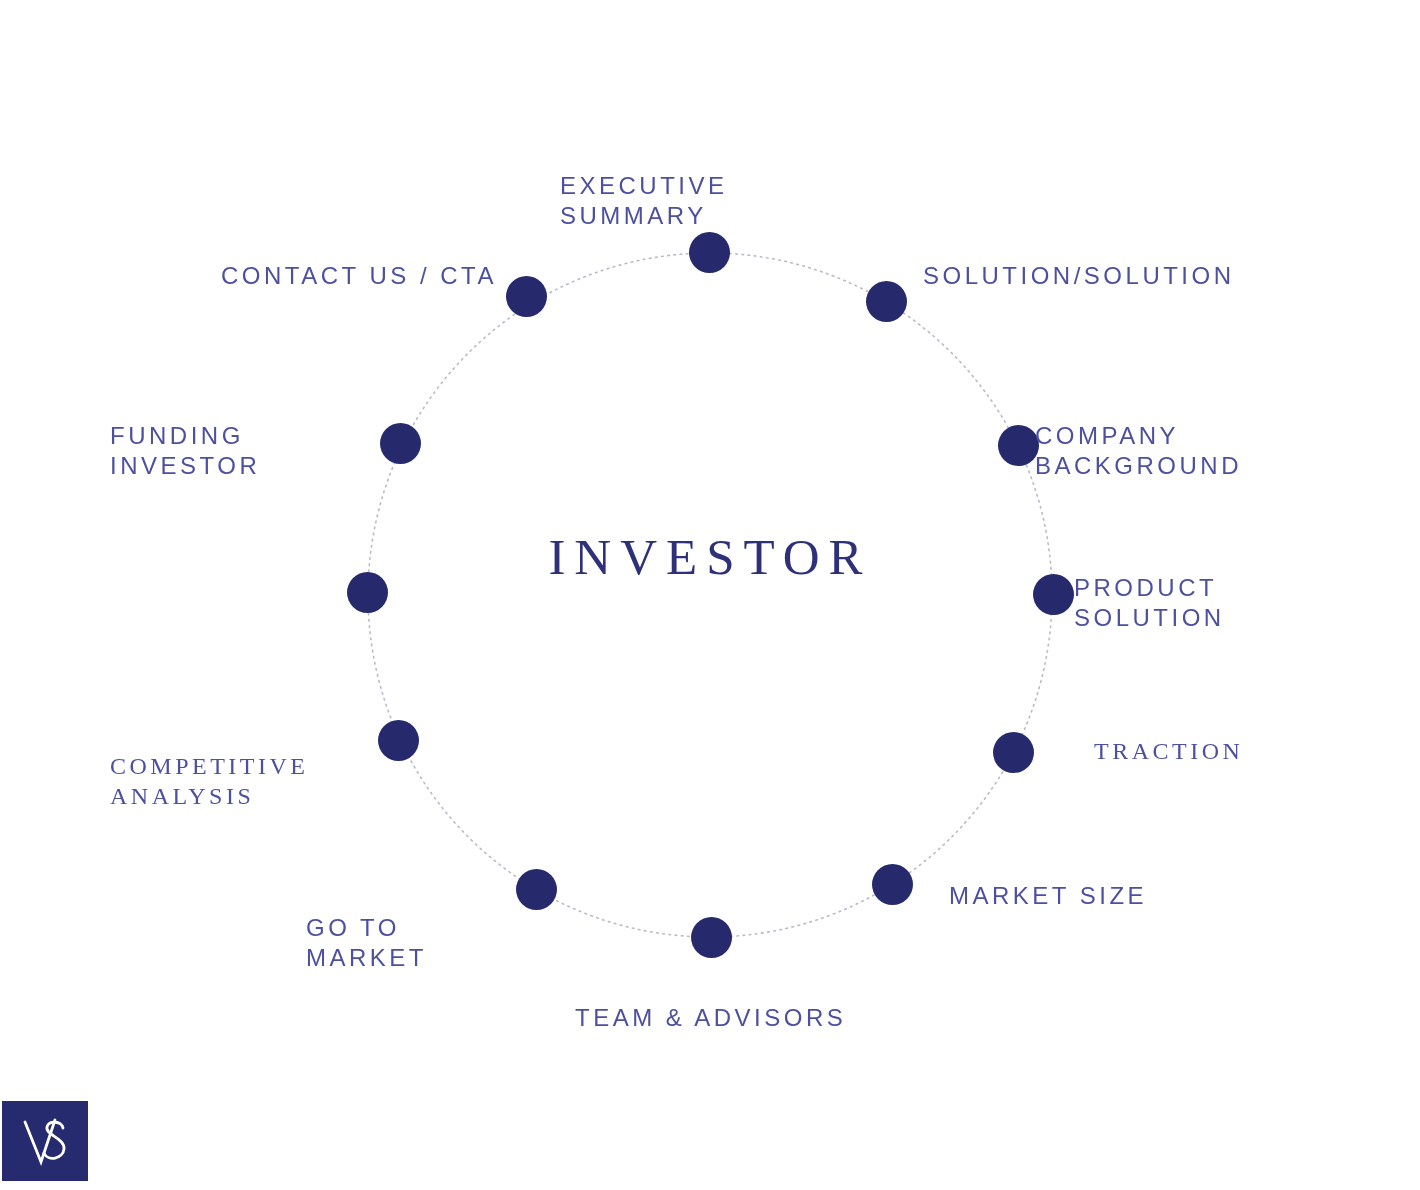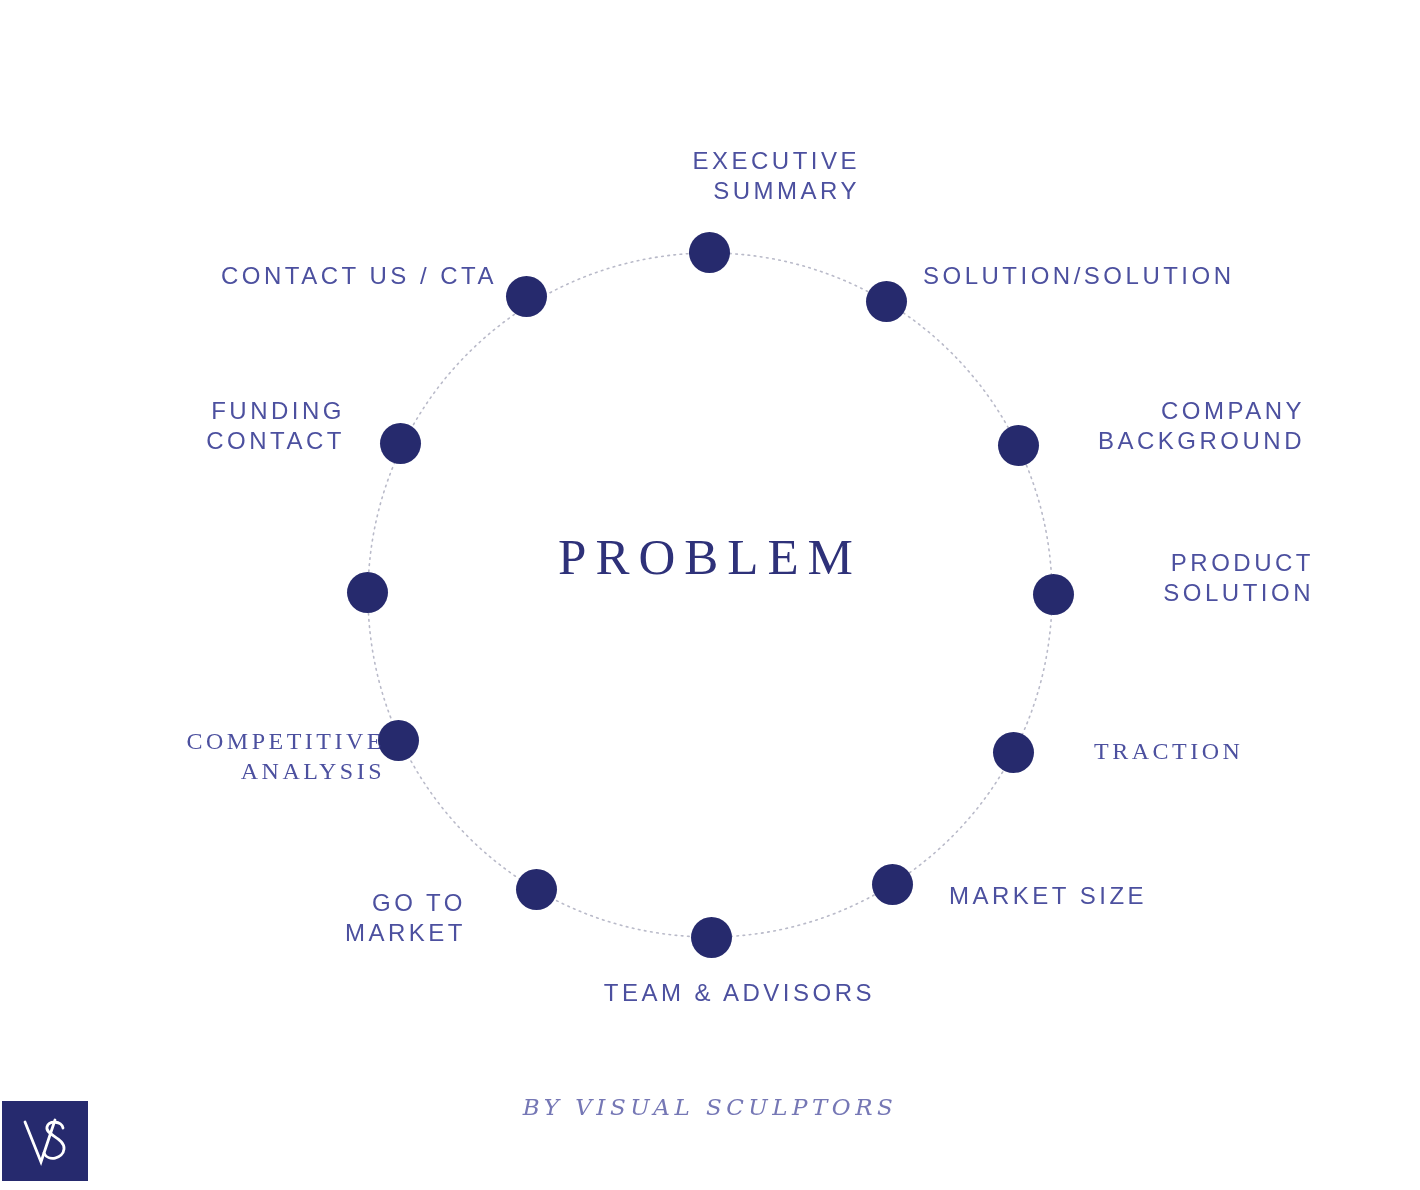--- a/index.html
+++ b/index.html
@@ -22,21 +22,21 @@
   .dot{
     position:absolute;width:41px;height:41px;border-radius:50%;
     background:#262a6d;
   }
   .label{
     position:absolute;
     font-size:24px;line-height:30px;letter-spacing:3.5px;
     font-weight:500;
     color:#4c509f;
   }
-  .label.center{text-align:right;}
+  .label.center{text-align:left;margin-top:25px;}
   .label.nowrap{white-space:nowrap;}
 
   
   [data-name="node-dot-executive-summary"]{left:689px;top:232px;}
   [data-name="node-dot-problem-solution"]{left:866px;top:281px;}
   [data-name="node-dot-company-background"]{left:998px;top:425px;}
   [data-name="node-dot-product-overview"]{left:1033px;top:574px;}
   [data-name="node-dot-traction"]{left:993px;top:732px;}
   [data-name="node-dot-market-size"]{left:872px;top:864px;}
   [data-name="node-dot-team-advisors"]{left:691px;top:917px;}
@@ -77,21 +77,21 @@
 </head>
 <body>
 
 <div class="stage" data-name="pitch-deck-infographic">
 
   <svg class="ring-svg" width="1420" height="1190" viewBox="0 0 1420 1190" data-name="dotted-circle" aria-hidden="true">
     <circle cx="710" cy="595" r="342" fill="none" stroke="#b9bac9" stroke-width="1.6" stroke-dasharray="1.6 4.6" stroke-linecap="round"></circle>
   </svg>
 
   <div class="title" data-name="center-title">
-    <div data-name="center-title-line1">PROBLEM</div>
+    <div data-name="center-title-line1">INVESTOR</div>
   </div>
 
   <div class="dot" data-name="node-dot-executive-summary"></div>
   <div class="dot" data-name="node-dot-problem-solution"></div>
   <div class="dot" data-name="node-dot-company-background"></div>
   <div class="dot" data-name="node-dot-product-overview"></div>
   <div class="dot" data-name="node-dot-traction"></div>
   <div class="dot" data-name="node-dot-market-size"></div>
   <div class="dot" data-name="node-dot-team-advisors"></div>
   <div class="dot" data-name="node-dot-go-to-market"></div>
@@ -102,24 +102,23 @@
 
   <div class="label center" data-name="node-label-executive-summary">EXECUTIVE SUMMARY</div>
   <div class="label nowrap" data-name="node-label-problem-solution">SOLUTION/SOLUTION</div>
   <div class="label center" data-name="node-label-company-background">COMPANY BACKGROUND</div>
   <div class="label center" data-name="node-label-product-overview">PRODUCT SOLUTION</div>
   <div class="label nowrap" data-name="node-label-traction">TRACTION</div>
   <div class="label nowrap" data-name="node-label-market-size">MARKET SIZE</div>
   <div class="label center nowrap" data-name="node-label-team-advisors">TEAM &amp; ADVISORS</div>
   <div class="label center" data-name="node-label-go-to-market">GO TO MARKET</div>
   <div class="label center" data-name="node-label-competitive-analysis">COMPETITIVE ANALYSIS</div>
-  <div class="label center" data-name="node-label-funding-strategy">FUNDING CONTACT</div>
+  <div class="label center" data-name="node-label-funding-strategy">FUNDING INVESTOR</div>
   <div class="label nowrap" data-name="node-label-contact-us-cta">CONTACT US / CTA</div>
 
-  <div class="credit" data-name="credit-text">BY VISUAL SCULPTORS</div>
 
   <div class="logo" data-name="brand-logo">
     <svg width="62" height="58" viewBox="0 0 60 58" data-name="vs-monogram-icon" aria-hidden="true">
       <path d="M10 10 L26 50 L40 8" fill="none" stroke="#ffffff" stroke-width="2.8" stroke-linecap="round" stroke-linejoin="miter"></path>
       <path d="M48 16 C47 9 34 8 32 15 C30 23 50 26 49 37 C48 47 33 50 29 41" fill="none" stroke="#ffffff" stroke-width="2.8" stroke-linecap="round"></path>
     </svg>
   </div>
 
 </div>
 

